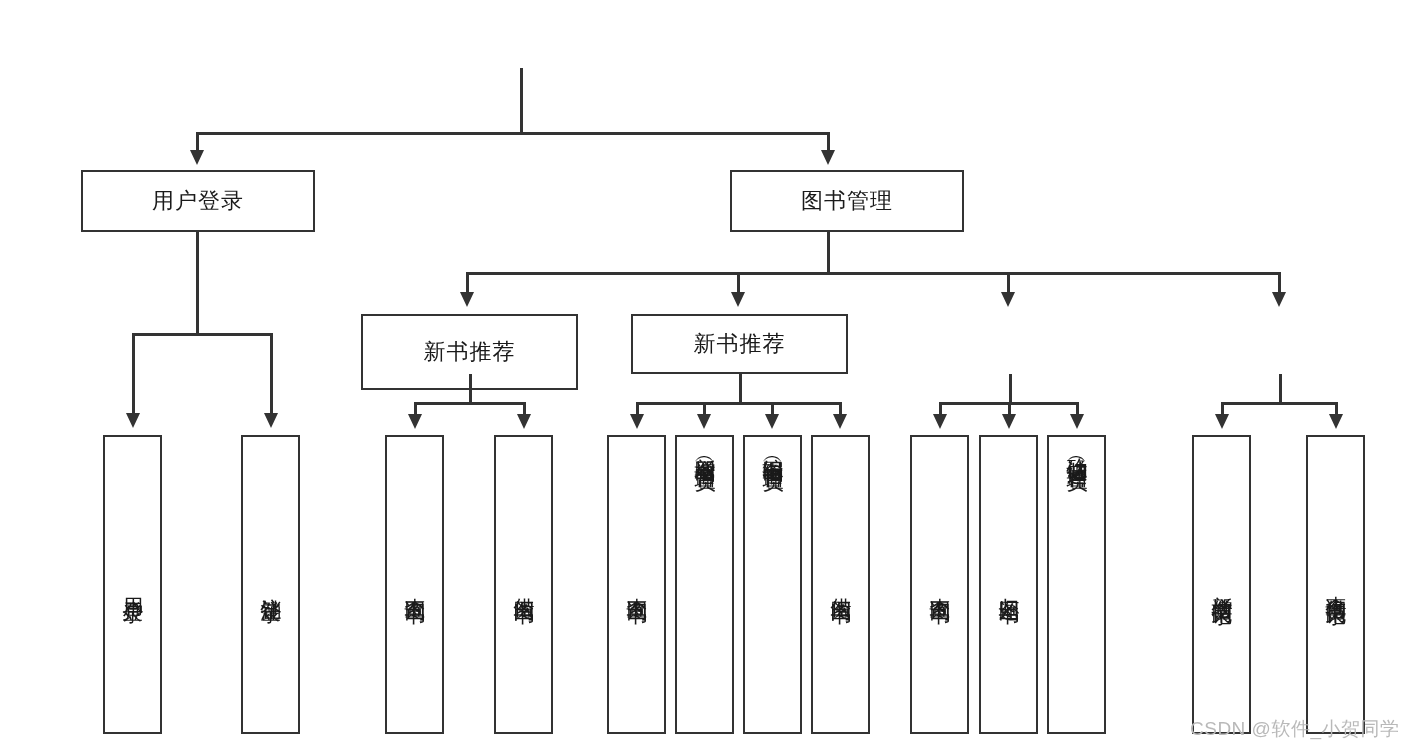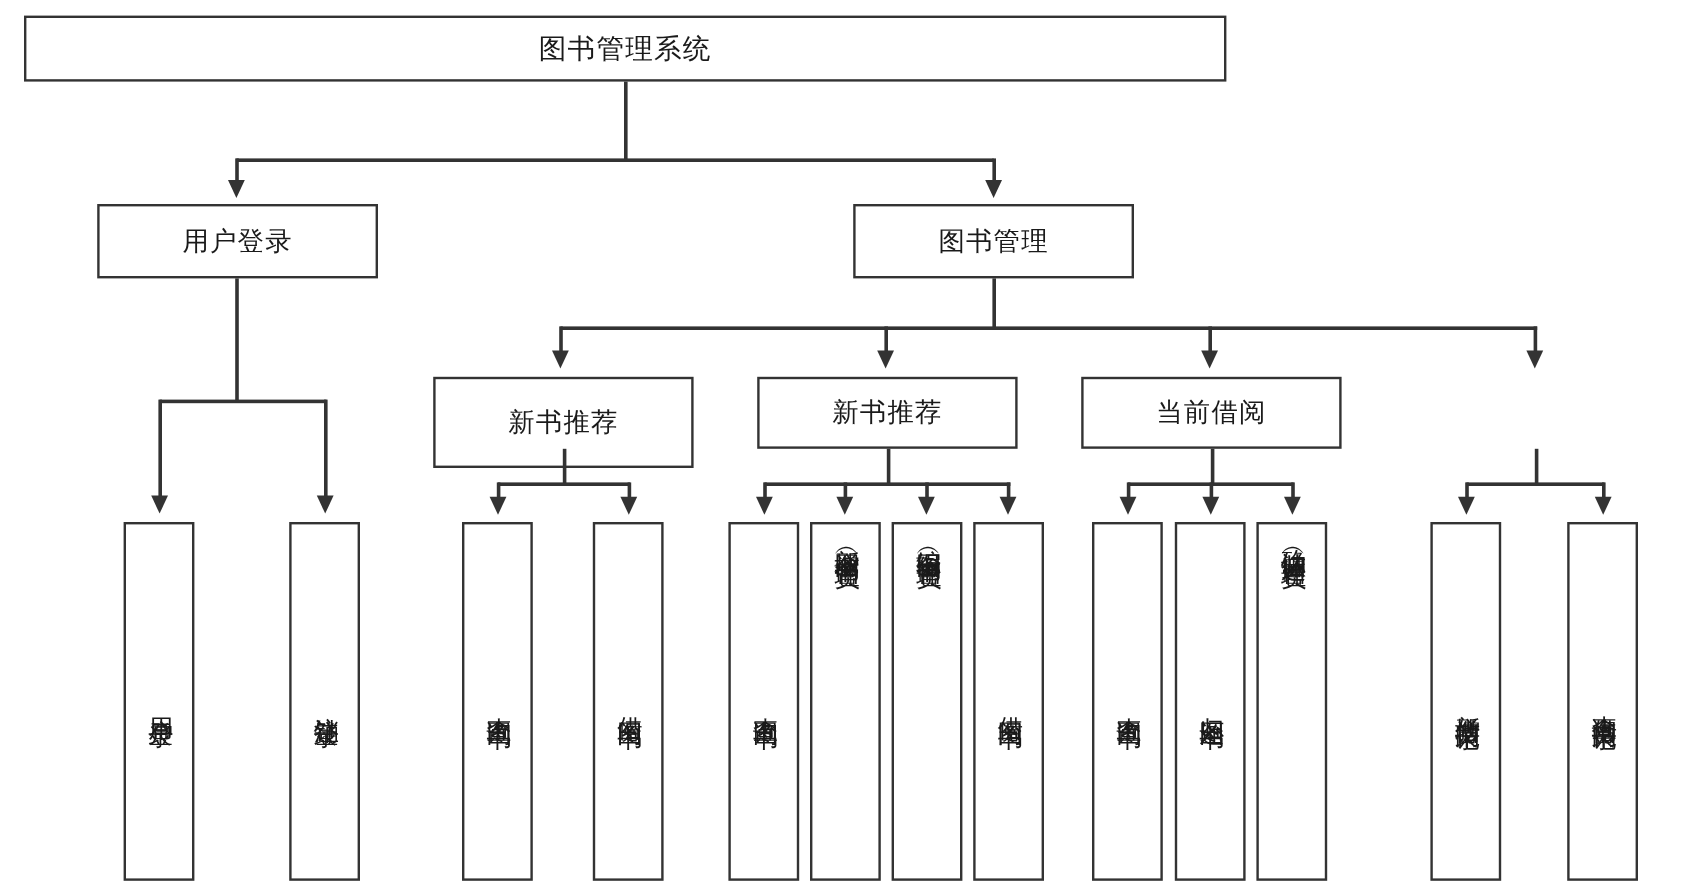--- a/index.html
+++ b/index.html
@@ -83,35 +83,32 @@
     color: #b9b9b9;
     white-space: nowrap;
     letter-spacing: 0.5px;
   }
 </style>
 </head>
 <body>
 
 <div id="canvas">
 
-  <div class="node root" style="left:20px; top:13px; width:1002px; height:55px;">
-    <span class="label">图书管理系统</span>
-  </div>
 
   <div class="vline" style="left:520px; top:68px; height:66px;"></div>
   <div class="hline" style="left:197px; top:132px; width:631px;"></div>
   <div class="vline" style="left:196px; top:132px; height:24px;"></div>
   <div class="arrow" style="left:190px; top:150px;"></div>
   <div class="vline" style="left:827px; top:132px; height:24px;"></div>
   <div class="arrow" style="left:821px; top:150px;"></div>
 
   <div class="node mid" style="left:81px; top:170px; width:234px; height:62px;">
     <span class="label">用户登录</span>
   </div>
-  <div class="node mid" style="left:711px; top:170px; width:234px; height:62px;">
+  <div class="node mid" style="left:730px; top:170px; width:234px; height:62px;">
     <span class="label">图书管理</span>
   </div>
 
   <div class="vline" style="left:196px; top:232px; height:103px;"></div>
   <div class="hline" style="left:133px; top:333px; width:139px;"></div>
   <div class="vline" style="left:132px; top:333px; height:85px;"></div>
   <div class="arrow" style="left:126px; top:413px;"></div>
   <div class="vline" style="left:270px; top:333px; height:85px;"></div>
   <div class="arrow" style="left:264px; top:413px;"></div>
 
@@ -125,23 +122,20 @@
   <div class="arrow" style="left:1001px; top:292px;"></div>
   <div class="vline" style="left:1278px; top:272px; height:24px;"></div>
   <div class="arrow" style="left:1272px; top:292px;"></div>
 
   <div class="node mid" style="left:361px; top:314px; width:217px; height:76px;">
     <span class="label">新书推荐</span>
   </div>
   <div class="node mid" style="left:631px; top:314px; width:217px; height:60px;">
     <span class="label">新书推荐</span>
   </div>
-  <div class="node mid" style="left:901px; top:314px; width:217px; height:60px;">
-    <span class="label">当前借阅</span>
-  </div>
 
   <div class="vline" style="left:469px; top:374px; height:30px;"></div>
   <div class="hline" style="left:415px; top:402px; width:110px;"></div>
   <div class="vline" style="left:414px; top:402px; height:16px;"></div>
   <div class="arrow" style="left:408px; top:414px;"></div>
   <div class="vline" style="left:523px; top:402px; height:16px;"></div>
   <div class="arrow" style="left:517px; top:414px;"></div>
 
   <div class="vline" style="left:739px; top:374px; height:30px;"></div>
   <div class="hline" style="left:637px; top:402px; width:205px;"></div>
@@ -207,14 +201,15 @@
     <span class="vlabel">确认归还（管理员）</span>
   </div>
 
   <div class="node leaf center" style="left:1192px; top:435px; width:59px; height:299px;">
     <span class="vlabel">新增借阅记录</span>
   </div>
   <div class="node leaf center" style="left:1306px; top:435px; width:59px; height:299px;">
     <span class="vlabel">查询借阅记录</span>
   </div>
 
+  <div class="watermark" style="left:1190px; top:716px;">CSDN @软件_小贺同学</div>
 
 </div>
 
 </body></html>

